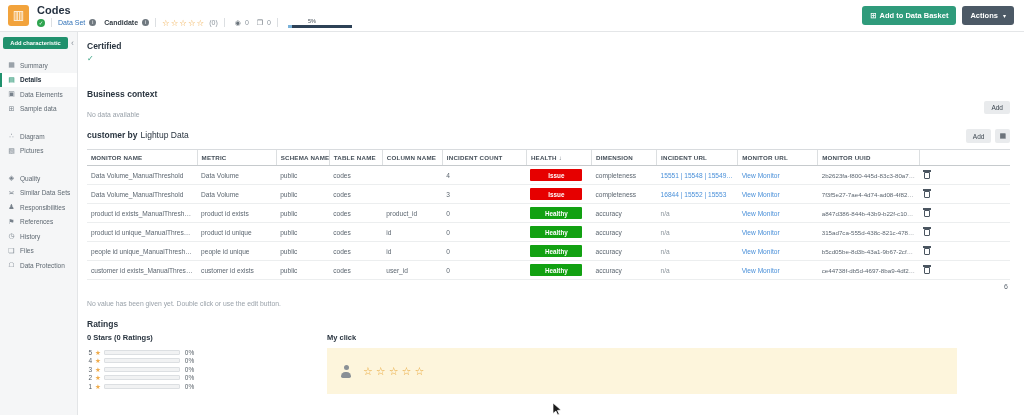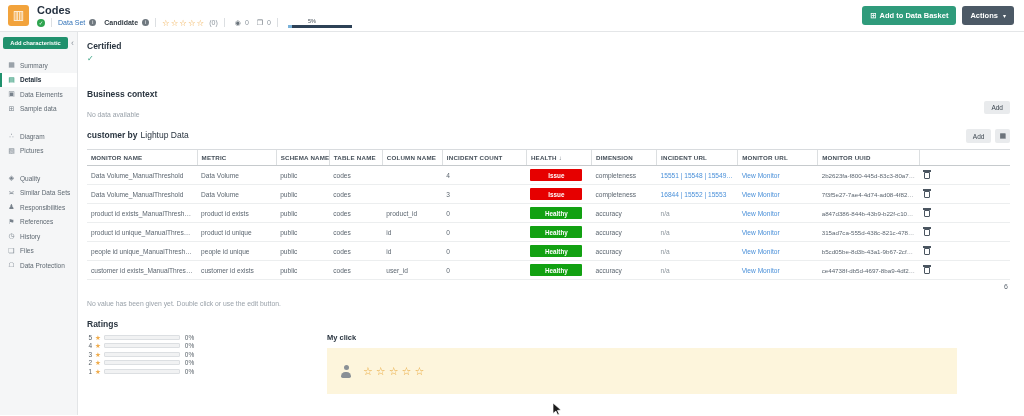--- a/index.html
+++ b/index.html
@@ -369,20 +369,21 @@
       </section>
 
       <section class="sec-tags">
         <div class="empty-text">No value has been given yet. Double click or use the edit button.</div>
       </section>
 
       <section class="sec-ratings">
         <div class="sec-h">Ratings</div>
         <div class="ratings-cols">
           <div class="hist-col">
+            <div class="hist-title">0 Stars (0 Ratings)</div>
             <div class="hist-row">
                 <span class="hist-num">5</span>
                 <span class="hist-star">★</span>
                 <span class="hist-bar"></span>
                 <span class="hist-pct">0%</span>
               </div>
               <div class="hist-row">
                 <span class="hist-num">4</span>
                 <span class="hist-star">★</span>
                 <span class="hist-bar"></span>

